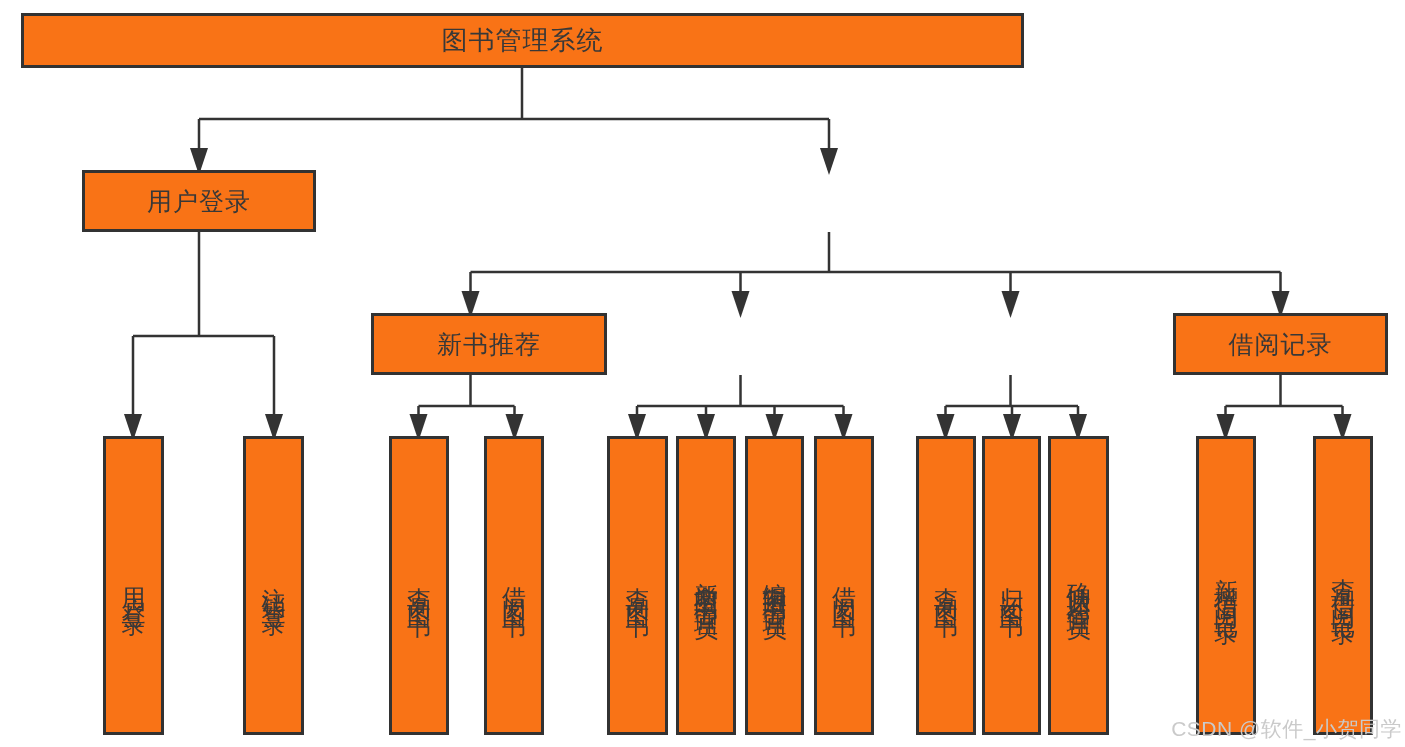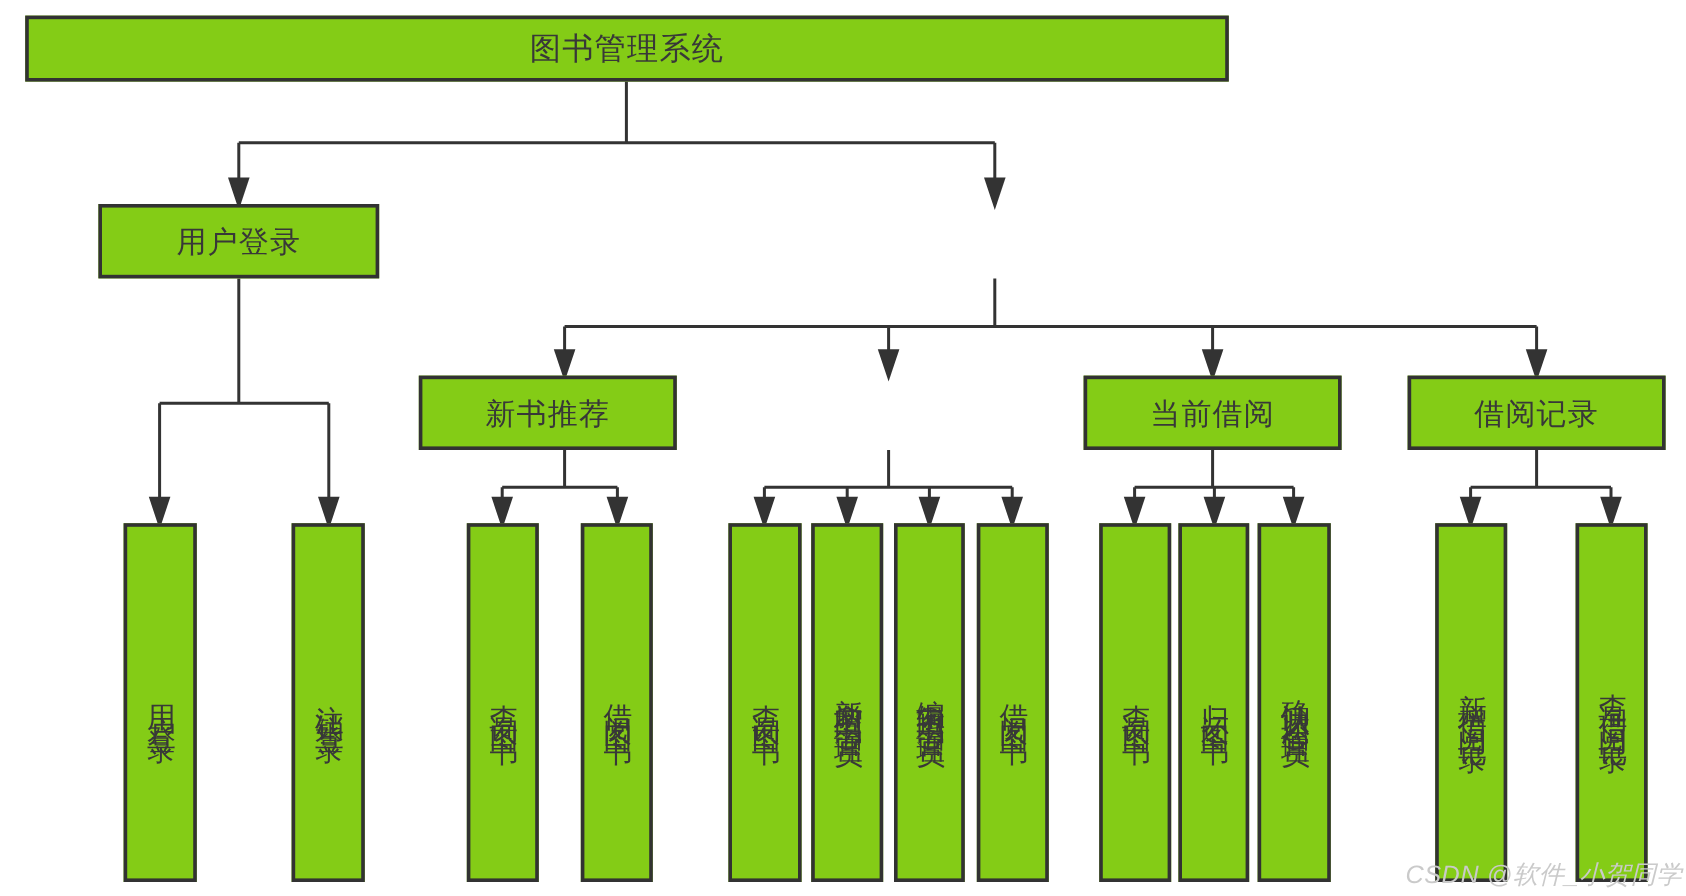--- a/index.html
+++ b/index.html
@@ -18,21 +18,21 @@
     overflow: hidden;
   }
   .lines {
     position: absolute;
     left: 0;
     top: 0;
     z-index: 1;
   }
   .node {
     position: absolute;
-    background: #84cc16;
+    background: #f97316;
     border: 3px solid #323232;
     display: flex;
     align-items: center;
     justify-content: center;
     z-index: 2;
     color: #383838;
   }
   .hnode {
     font-size: 25px;
     letter-spacing: 1px;
@@ -55,21 +55,20 @@
   }
   .watermark {
     position: absolute;
     right: 3px;
     bottom: 4px;
     z-index: 5;
     font-size: 21px;
     color: #cacaca;
     letter-spacing: 0.5px;
     white-space: nowrap;
-    font-style: italic;
   }
 </style>
 </head>
 <body>
 
 <div class="stage">
 
   <svg class="lines" width="1405" height="747" viewBox="0 0 1405 747">
     <path fill="none" stroke="#333333" stroke-width="2.5" d="M522 68 V119 M199 119 H829 M199 119 V170 M829 119 V170
              M199 232 V336 M133 336 H274 M133 336 V436 M274 336 V436
@@ -98,22 +97,21 @@
       <polygon points="1069,414 1087,414 1078,441"></polygon>
       <polygon points="1216.5,414 1234.5,414 1225.5,441"></polygon>
       <polygon points="1333.5,414 1351.5,414 1342.5,441"></polygon>
     </g>
   </svg>
 
   <div class="node hnode root" style="left:21px; top:13px; width:1003px; height:55px;">图书管理系统</div>
 
   <div class="node hnode" style="left:82px; top:170px; width:234px; height:62px;">用户登录</div>
 
-  <div class="node hnode" style="left:349px; top:313px; width:215px; height:62px;font-family:Liberation Mono, monospace;">新书推荐</div>
-  <div class="node hnode" style="left:903px; top:313px; width:215px; height:62px;">当前借阅</div>
+  <div class="node hnode" style="left:371px; top:313px; width:236px; height:62px;font-family:Liberation Mono, monospace;">新书推荐</div>
   <div class="node hnode" style="left:1173px; top:313px; width:215px; height:62px;">借阅记录</div>
 
   <div class="node vnode" style="left:103px; width:61px;">用户登录</div>
   <div class="node vnode" style="left:243px; width:61px;">注销登录</div>
 
   <div class="node vnode" style="left:389px; width:60px;">查询图书</div>
   <div class="node vnode" style="left:484px; width:60px;">借阅图书</div>
 
   <div class="node vnode" style="left:607px; width:61px;">查询图书</div>
   <div class="node vnode tight" style="left:676px; width:60px;">新增图书（管理员）</div>

